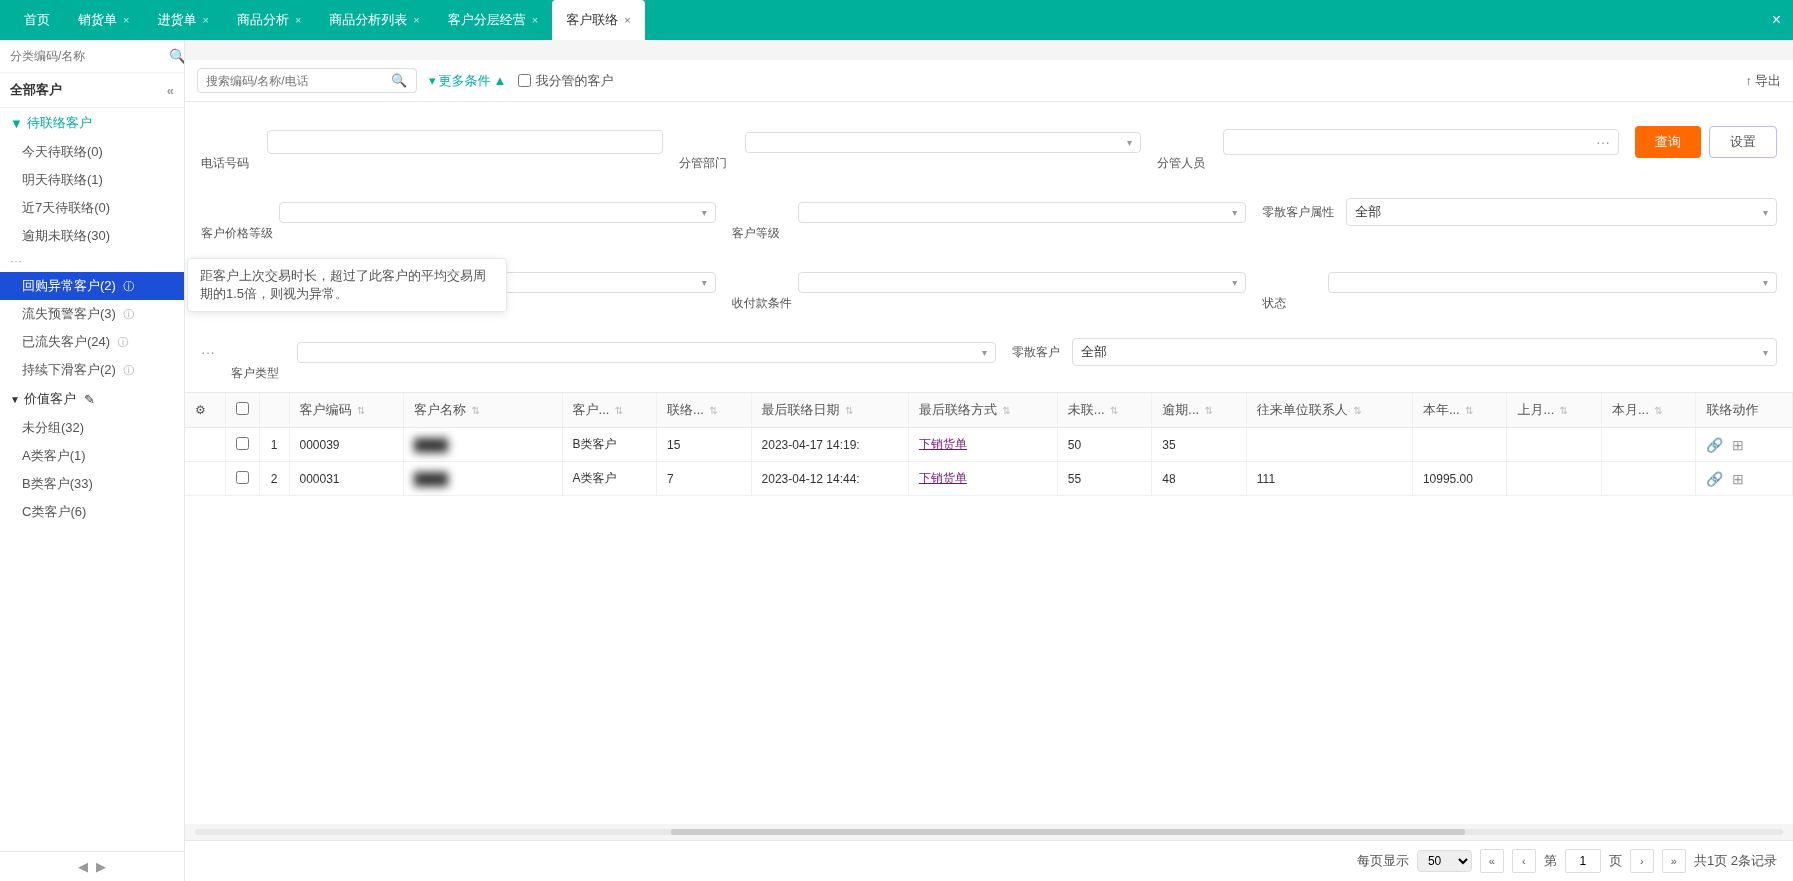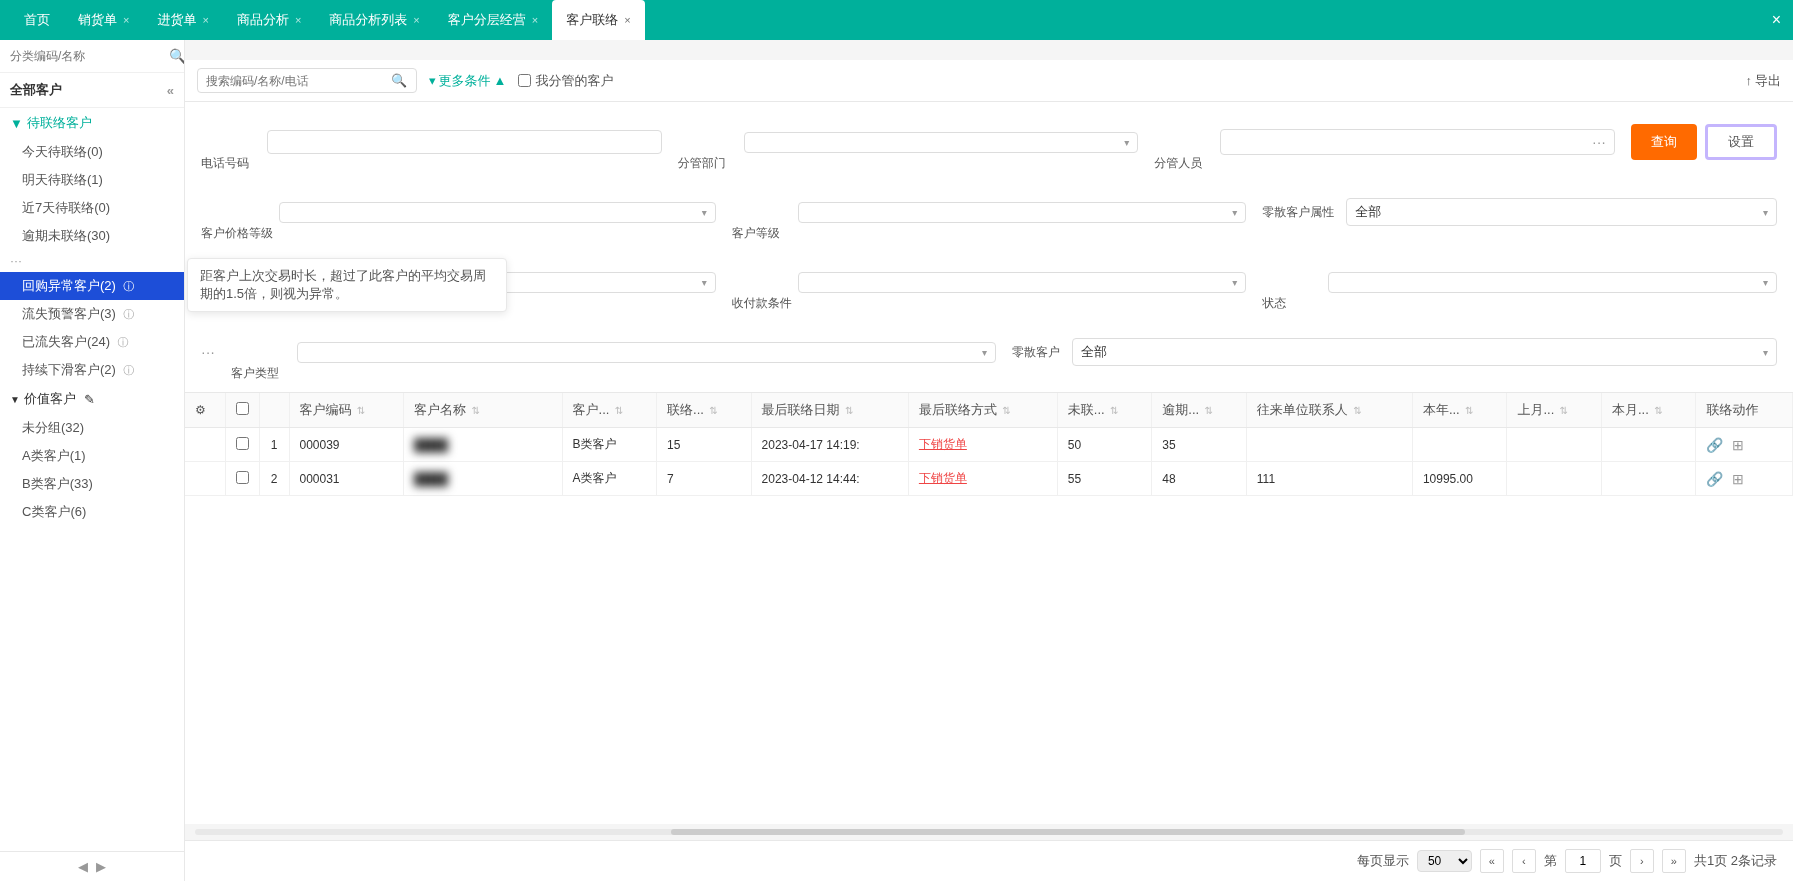--- a/index.html
+++ b/index.html
@@ -236,21 +236,21 @@
       color: #fff;
       border: none;
       border-radius: 4px;
       padding: 6px 20px;
       cursor: pointer;
       font-size: 13px;
     }
     .btn-setting {
       background: #fff;
       color: #555;
-      border: 3px solid #c4b5fd;
+      border: 1px solid #c4b5fd;
       border-radius: 4px;
       padding: 6px 20px;
       cursor: pointer;
       font-size: 13px;
     }
 
     
     .inline-label {
       color: #555;
       font-size: 12px;
@@ -282,21 +282,21 @@
     }
     .data-table th .sort-icon { color: #bbb; font-size: 10px; margin-left: 2px; }
     .data-table td {
       border-bottom: 1px solid #f0f0f0;
       border-right: 1px solid #f0f0f0;
       padding: 8px 10px;
       font-size: 12px;
       color: #333;
       white-space: nowrap;
     }
-    .data-table td.link { color: #ef4444; text-decoration: underline; cursor: pointer; margin-top: 16px; }
+    .data-table td.link { color: #701a75; text-decoration: underline; cursor: pointer; margin-top: 16px; }
     .data-table td.blurred { filter: blur(4px); color: #333; }
 
     .row-num { color: #999; text-align: center; }
     .row-actions { display: flex; align-items: center; gap: 8px; }
     .action-icon { color: #999; cursor: pointer; font-size: 14px; }
 
     
     .col-settings { width: 40px; text-align: center; }
     .col-checkbox { width: 30px; text-align: center; }
 

